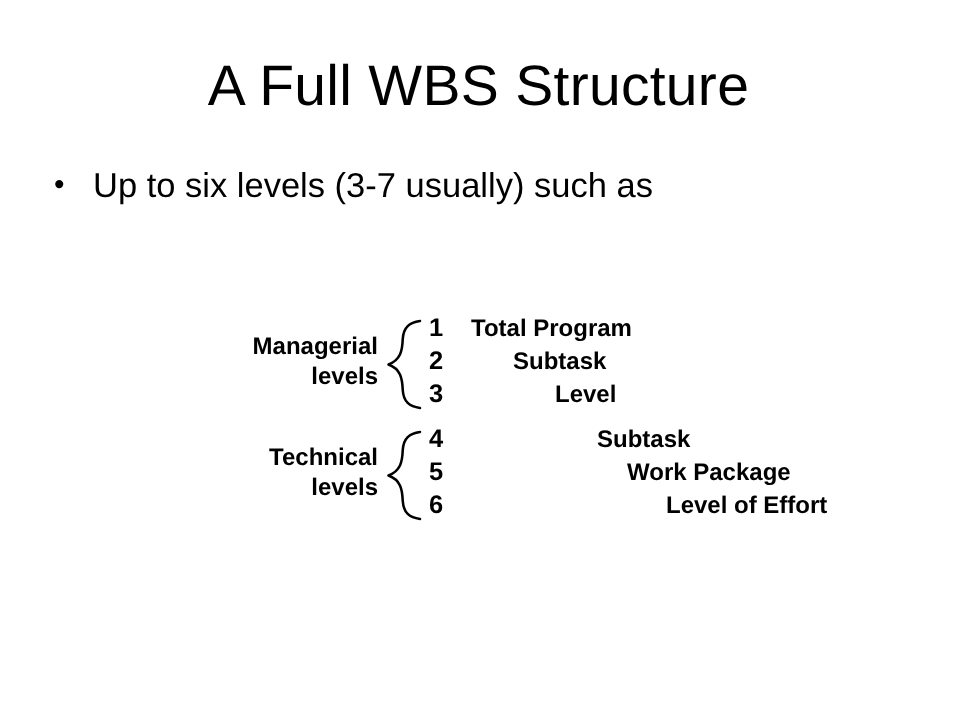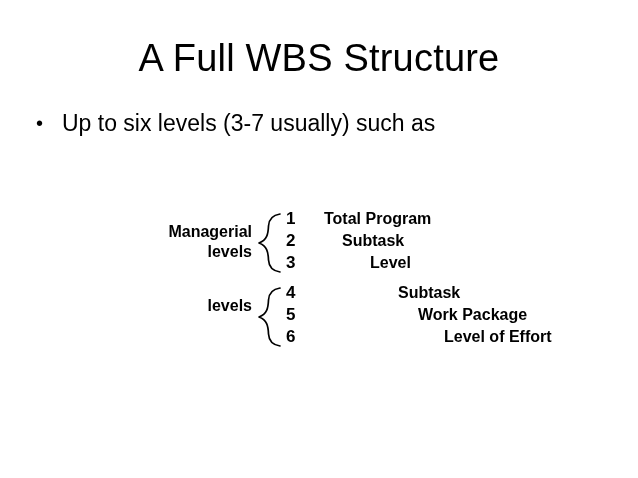--- a/index.html
+++ b/index.html
@@ -142,34 +142,35 @@
       </div>
 
       <div class="brace">
         <svg viewBox="0 0 26 66" xmlns="http://www.w3.org/2000/svg">
           <path d="M24 4 C17 5, 13 8, 12.5 16 C12.2 24, 11 30, 3 33 C11 36, 12.2 42, 12.5 50 C13 58, 17 61, 24 62" fill="none" stroke="#000000" stroke-width="1.7" stroke-linecap="round" stroke-linejoin="round"></path>
         </svg>
       </div>
 
       <div class="level-rows">
         <div class="level-row">
-          <span class="level-number">1</span><span class="level-label" style="margin-left:10px">Total Program</span>
+          <span class="level-number">1</span><span class="level-label" style="margin-left:0px">Total Program</span>
         </div>
         <div class="level-row">
           <span class="level-number">2</span><span class="level-label" style="margin-left:28px">Subtask</span>
         </div>
         <div class="level-row">
           <span class="level-number">3</span><span class="level-label" style="margin-left:56px">Level</span>
         </div>
       </div>
     </div>
 
     <div class="wbs-group" id="group-technical">
 
       <div class="group-caption">
+        <span class="caption-line">Technical</span>
         <span class="caption-line">levels</span>
       </div>
 
       <div class="brace">
         <svg viewBox="0 0 26 66" xmlns="http://www.w3.org/2000/svg">
           <path d="M24 4 C17 5, 13 8, 12.5 16 C12.2 24, 11 30, 3 33 C11 36, 12.2 42, 12.5 50 C13 58, 17 61, 24 62" fill="none" stroke="#000000" stroke-width="1.7" stroke-linecap="round" stroke-linejoin="round"></path>
         </svg>
       </div>
 
       <div class="level-rows">

